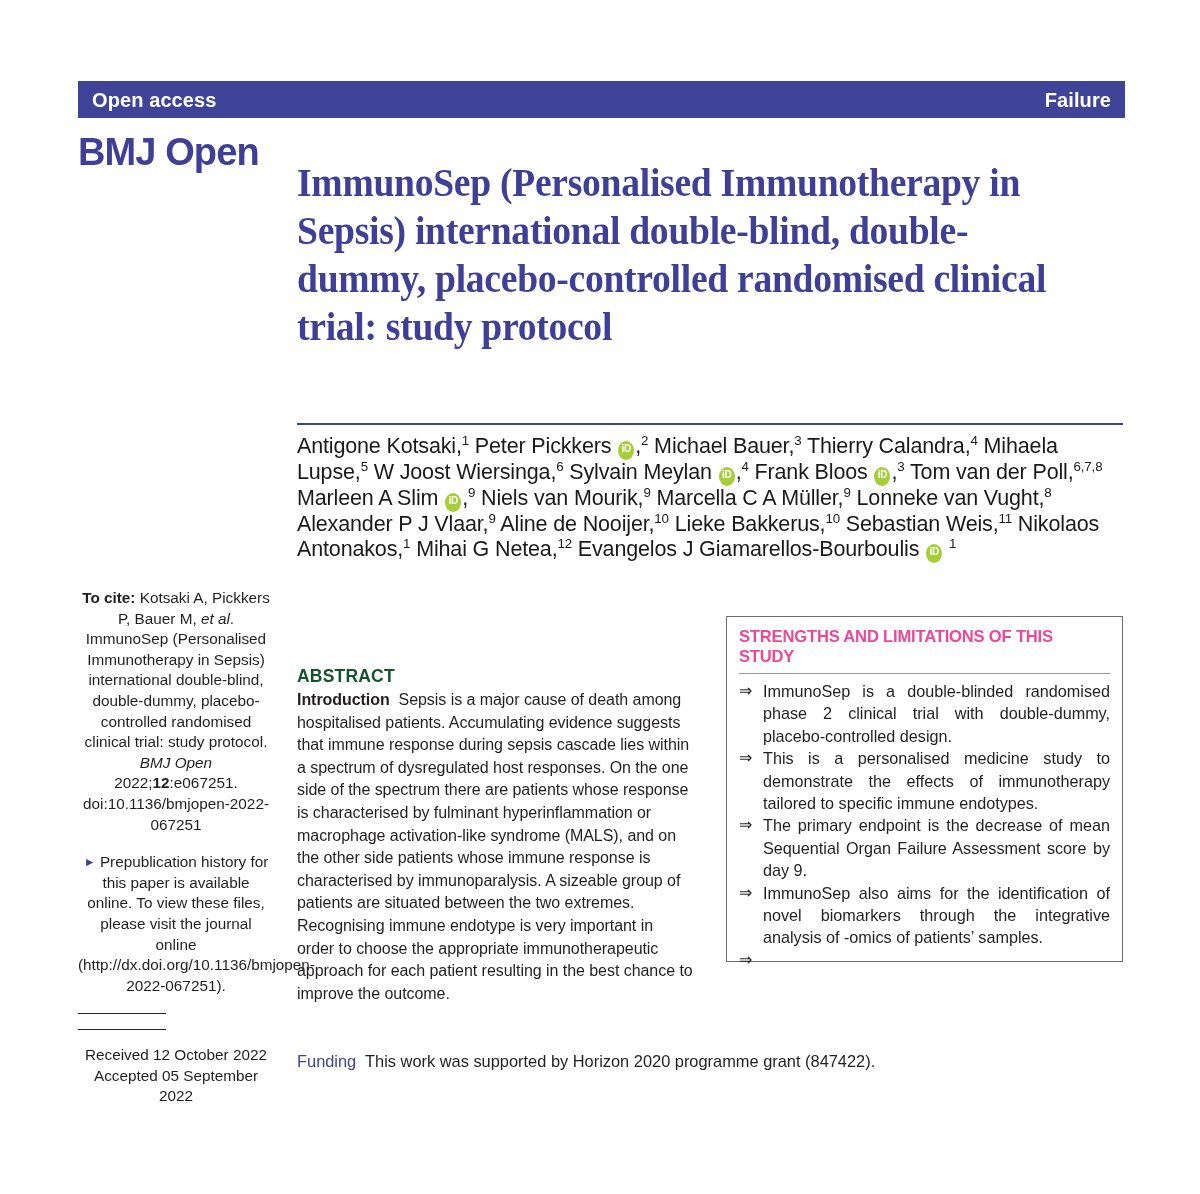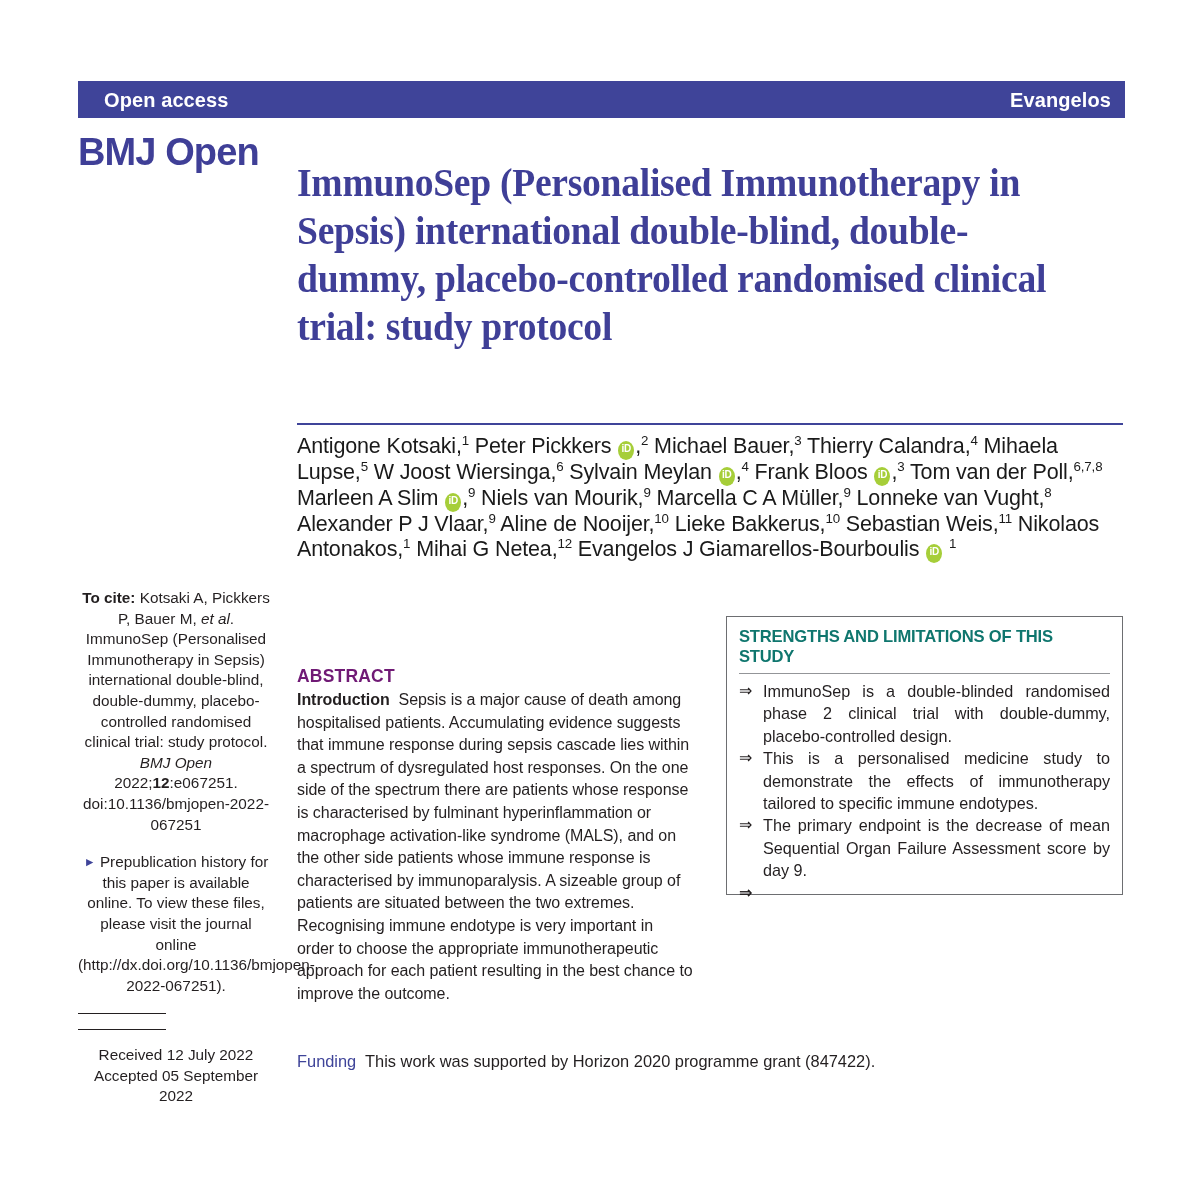--- a/index.html
+++ b/index.html
@@ -29,21 +29,20 @@
     justify-content: space-between;
     box-sizing: border-box;
     padding: 0 14px 0 14px;
   }
   #header-bar .hdr-text {
     color: #ffffff;
     font-size: 20px;
     font-weight: bold;
     letter-spacing: 0.1px;
     line-height: 1;
-    margin-left: 12px;
   }
 
   
   #journal-logo {
     position: absolute;
     left: 78px;
     top: 133px;
     width: 205px;
     font-size: 38px;
     font-weight: bold;
@@ -139,21 +138,21 @@
   #abstract {
     position: absolute;
     left: 297px;
     top: 666px;
     width: 396px;
   }
   #abstract h2 {
     margin: 0 0 2px 0;
     font-size: 17.5px;
     font-weight: bold;
-    color: #701a75;
+    color: #14532d;
     letter-spacing: 0.2px;
   }
   #abstract p {
     margin: 0;
     font-size: 16px;
     line-height: 22.6px;
     color: #231f20;
     text-align: left;
     letter-spacing: -0.05px;
   }
@@ -168,21 +167,21 @@
     border: 1.5px solid #6d6e71;
     box-sizing: border-box;
     padding: 10px 12px 12px 12px;
     background: #ffffff;
   }
   #strengths-box h3 {
     margin: 0 0 6px 0;
     font-size: 16.6px;
     font-weight: bold;
     letter-spacing: -0.2px;
-    color: #0f766e;
+    color: #ec4899;
   }
   #strengths-box .box-rule {
     height: 1px;
     background: #939598;
     margin: 0 0 6px 0;
   }
   #strengths-box ul {
     margin: 0;
     padding: 0;
     list-style: none;
@@ -216,52 +215,52 @@
   #funding .fund-label {
     font-weight: normal;
     color: #3f4499;
   }
 </style>
 </head>
 <body>
 
 <div id="header-bar">
   <span class="hdr-text">Open access</span>
-  <span class="hdr-text">Evangelos</span>
+  <span class="hdr-text">Failure</span>
 </div>
 
 <div id="journal-logo">BMJ Open</div>
 
 <h1 id="article-title">ImmunoSep (Personalised Immunotherapy in Sepsis) international double-blind, double-dummy, placebo-controlled randomised clinical trial: study protocol</h1>
 
 <div id="authors-rule"></div>
 <div id="authors">Antigone Kotsaki,<sup>1</sup> Peter Pickkers <span class="orcid">iD</span>,<sup>2</sup> Michael Bauer,<sup>3</sup> Thierry Calandra,<sup>4</sup> Mihaela Lupse,<sup>5</sup> W Joost Wiersinga,<sup>6</sup> Sylvain Meylan <span class="orcid">iD</span>,<sup>4</sup> Frank Bloos <span class="orcid">iD</span>,<sup>3</sup> Tom van der Poll,<sup>6,7,8</sup> Marleen A Slim <span class="orcid">iD</span>,<sup>9</sup> Niels van Mourik,<sup>9</sup> Marcella C A Müller,<sup>9</sup> Lonneke van Vught,<sup>8</sup> Alexander P J Vlaar,<sup>9</sup> Aline de Nooijer,<sup>10</sup> Lieke Bakkerus,<sup>10</sup> Sebastian Weis,<sup>11</sup> Nikolaos Antonakos,<sup>1</sup> Mihai G Netea,<sup>12</sup> Evangelos J Giamarellos-Bourboulis <span class="orcid">iD</span> <sup>1</sup></div>
 
 <aside id="sidebar">
   <div class="block"><b>To cite:</b> Kotsaki A, Pickkers P, Bauer M, <i>et al</i>. ImmunoSep (Personalised Immunotherapy in Sepsis) international double-blind, double-dummy, placebo-controlled randomised clinical trial: study protocol. <i>BMJ Open</i> 2022;<b>12</b>:e067251. doi:10.1136/bmjopen-2022-067251</div>
   <div class="block"><span class="tri">►</span> Prepublication history for this paper is available online. To view these files, please visit the journal online (http://dx.doi.org/10.1136/bmjopen-2022-067251).</div>
   <div class="hr"></div>
   <div class="hr"></div>
-  <p>Received 12 July 2022</p>
+  <p>Received 12 October 2022</p>
   <p>Accepted 05 September 2022</p>
 </aside>
 
 <section id="abstract">
   <h2>ABSTRACT</h2>
   <p><span class="lead">Introduction</span>&nbsp; <span>Sepsis is a major cause of death among hospitalised patients. Accumulating evidence suggests that immune response during sepsis cascade lies within a spectrum of dysregulated host responses. On the one side of the spectrum there are patients whose response is characterised by fulminant hyperinflammation or macrophage activation-like syndrome (MALS), and on the other side patients whose immune response is characterised by immunoparalysis. A sizeable group of patients are situated between the two extremes. Recognising immune endotype is very important in order to choose the appropriate immunotherapeutic approach for each patient resulting in the best chance to improve the outcome.</span></p>
 </section>
 
 <section id="strengths-box">
   <h3>STRENGTHS AND LIMITATIONS OF THIS STUDY</h3>
   <div class="box-rule"></div>
   <ul>
       <li><span class="arrow">⇒</span><span>ImmunoSep is a double-blinded randomised phase 2 clinical trial with double-dummy, placebo-controlled design.</span></li>
       <li><span class="arrow">⇒</span><span>This is a personalised medicine study to demonstrate the effects of immunotherapy tailored to specific immune endotypes.</span></li>
       <li><span class="arrow">⇒</span><span>The primary endpoint is the decrease of mean Sequential Organ Failure Assessment score by day 9.</span></li>
-      <li><span class="arrow">⇒</span></li>
+      <li><span class="arrow">⇒</span><span>ImmunoSep also aims for the identification of novel biomarkers through the integrative analysis of -omics of patients’ samples.</span></li>
       <li><span class="arrow">⇒</span></li>
     </ul>
 </section>
 
 <div id="funding">
   <span class="fund-label">Funding</span>&nbsp;
   <span>This work was supported by Horizon 2020 programme grant (847422).</span>
 </div>
 
 </body></html>

